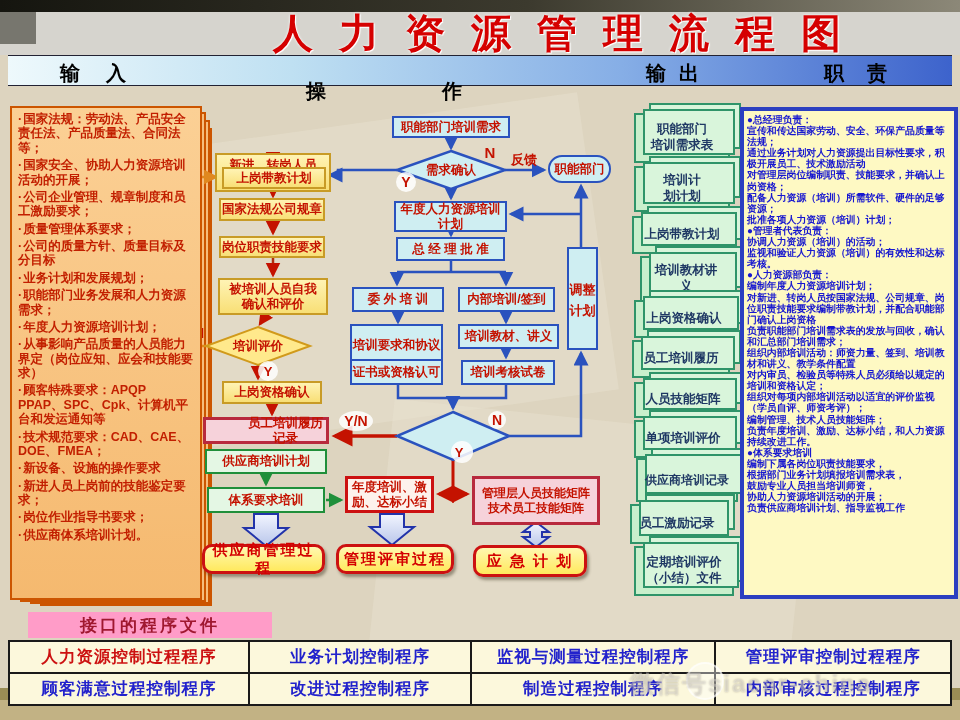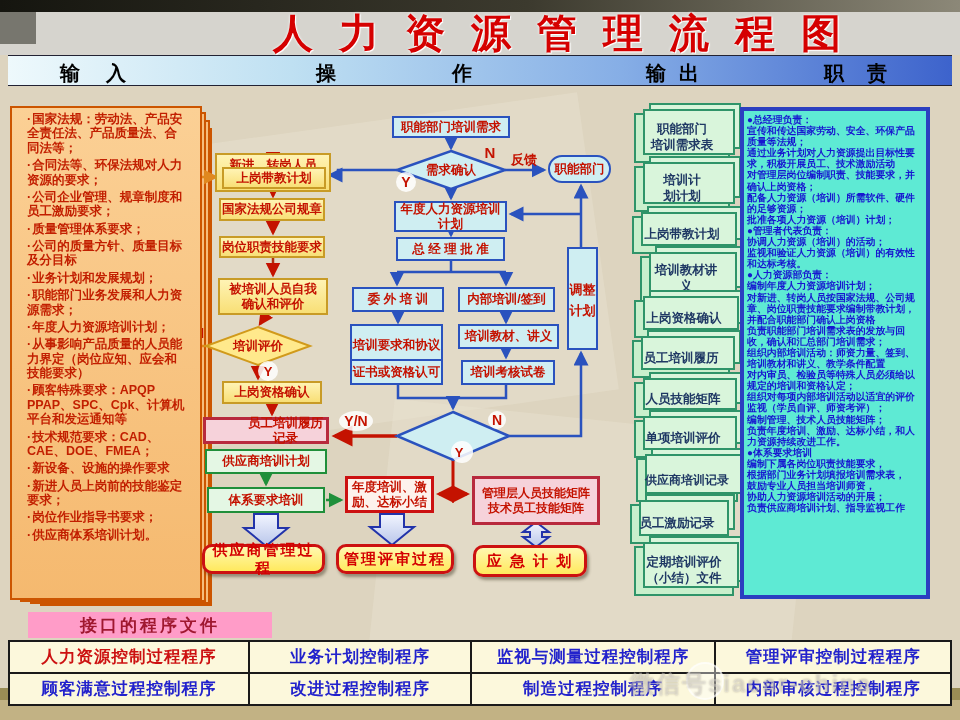--- a/index.html
+++ b/index.html
@@ -17,21 +17,21 @@
   #title{left:0;top:6px;width:960px;text-align:center;padding-left:180px;font-size:40px;font-weight:bold;
          color:#d50000;letter-spacing:26px;white-space:nowrap;z-index:4;
          text-shadow:0 0 3px #ffffff,1px 1px 0 #fff;}
   #hdr{left:8px;top:55px;width:944px;height:31px;z-index:3;
        background:linear-gradient(90deg,#eef9fc,#bfe0f2 30%,#86aee6 65%,#3d63cc);
        border-top:1px solid #223;border-bottom:1px solid #223;}
   #hdr span{position:absolute;top:4px;font-size:20px;font-weight:bold;color:#000;white-space:nowrap;}
   
   .opage{background:#f6bd7d;border:2px solid #cc5500;z-index:1;}
   #left-panel{left:10px;top:106px;width:192px;height:494px;background:linear-gradient(#fbd095,#f5b96f);
-              border:2px solid #cc5500;z-index:3;padding:4px 15px;overflow:hidden;}
+              border:2px solid #cc5500;z-index:3;padding:4px 6px;overflow:hidden;}
   #left-panel p{margin:0 0 3px 0;font-size:12.5px;line-height:1.15;font-weight:bold;color:#c21f00;}
   #left-panel p::before{content:"·";margin-right:1px;}
   
   .fbox{position:absolute;display:flex;align-items:center;justify-content:center;text-align:center;
         font-weight:bold;white-space:pre-line;z-index:3;box-sizing:border-box;font-size:12.5px;line-height:1.18;}
   .yb{background:linear-gradient(#fff3b4,#f8df76);border:2px solid #c89b26;color:#c41200;}
   .cb{background:#cfeef2;border:2px solid #2a52be;color:#c41200;}
   .stadium{border-radius:15px;}
   .pinkb{background:#f6d2da;border:3px solid #b8293d;color:#c41200;}
   .greenb{background:#e4f7e4;border:2px solid #1f8f3a;color:#c41200;}
@@ -42,21 +42,21 @@
   .vtext{word-break:break-all;white-space:normal;line-height:1.6;padding-top:4px;}
   
   .card{position:absolute;background:#c9efcc;border:2px solid #2f9469;color:#1f3864;font-weight:bold;
         font-size:12.5px;line-height:1.25;display:flex;align-items:center;justify-content:center;
         text-align:center;white-space:pre-line;z-index:3;}
   .card::before{content:"";position:absolute;inset:0;transform:translate(7px,-6px);
         background:#d9f5db;border:2px solid #2f9469;z-index:-1;}
   .card::after{content:"";position:absolute;inset:0;transform:translate(13px,-12px);
         background:#d9f5db;border:2px solid #2f9469;z-index:-2;}
   
-  #duty-panel{left:740px;top:107px;width:190px;height:492px;background:#5eead4;
+  #duty-panel{left:740px;top:107px;width:218px;height:492px;background:#fef9c3;
               border:4px solid #2b3fc0;z-index:3;padding:3px 3px;overflow:hidden;}
   #duty-panel p{margin:0;font-size:9.9px;line-height:1.12;color:#1717d0;font-weight:600;}
   
   #iface{left:28px;top:612px;width:244px;height:26px;background:#ff9cc8;z-index:3;
          display:flex;align-items:center;justify-content:center;font-size:17px;font-weight:bold;color:#a01830;letter-spacing:3px;}
   #ptable{left:8px;top:640px;width:944px;height:60px;z-index:3;border-collapse:collapse;font-family:Liberation Serif, serif;}
   #ptable td{border:2px solid #1a1a1a;background:#fcf8dc;text-align:center;font-size:16.5px;
              font-weight:bold;color:#2222cc;letter-spacing:1px;height:28px;}
   #ptable td.first{color:#cc1111;}
   
@@ -75,31 +75,31 @@
 <div class="abs" id="bg-titleband"></div>
 <div class="abs" id="bg-corner"></div>
 <div class="abs bg-patch" style="left:180px;top:120px;width:420px;height:300px;transform:rotate(-8deg);"></div>
 <div class="abs bg-patch" style="left:380px;top:420px;width:420px;height:260px;transform:rotate(6deg);"></div>
 <div class="abs" id="bg-bot1"></div>
 <div class="abs" id="bg-bot2"></div>
 
 <div class="abs" id="title">人力资源管理流程图</div>
 <div class="abs" id="hdr">
   <span style="left:52px;letter-spacing:26px;">输入</span>
-  <span style="left:308px;letter-spacing:116px;">操作</span>
+  <span style="left:298px;letter-spacing:116px;margin-top:18px;">操作</span>
   <span style="left:638px;letter-spacing:13px;">输出</span>
   <span style="left:816px;letter-spacing:23px;">职责</span>
 </div>
 
 <div class="abs opage" style="left:40px;top:128px;width:172px;height:478px;"></div>
 <div class="abs opage" style="left:30px;top:120px;width:180px;height:484px;"></div>
 <div class="abs opage" style="left:20px;top:112px;width:186px;height:490px;"></div>
 <div class="abs" id="left-panel">
   <p>国家法规：劳动法、产品安全责任法、产品质量法、合同法等；</p>
-  <p>合同法等、环保法规对人力资源的要求；</p>
+  <p>国家安全、协助人力资源培训活动的开展；</p>
   <p>公司企业管理、规章制度和员工激励要求；</p>
   <p>质量管理体系要求；</p>
   <p>公司的质量方针、质量目标及分目标</p>
   <p>业务计划和发展规划；</p>
   <p>职能部门业务发展和人力资源需求；</p>
   <p>年度人力资源培训计划；</p>
   <p>从事影响产品质量的人员能力界定（岗位应知、应会和技能要求）</p>
   <p>顾客特殊要求：APQP PPAP、SPC、Cpk、计算机平台和发运通知等</p>
   <p>技术规范要求：CAD、CAE、DOE、FMEA；</p>
   <p>新设备、设施的操作要求</p>

